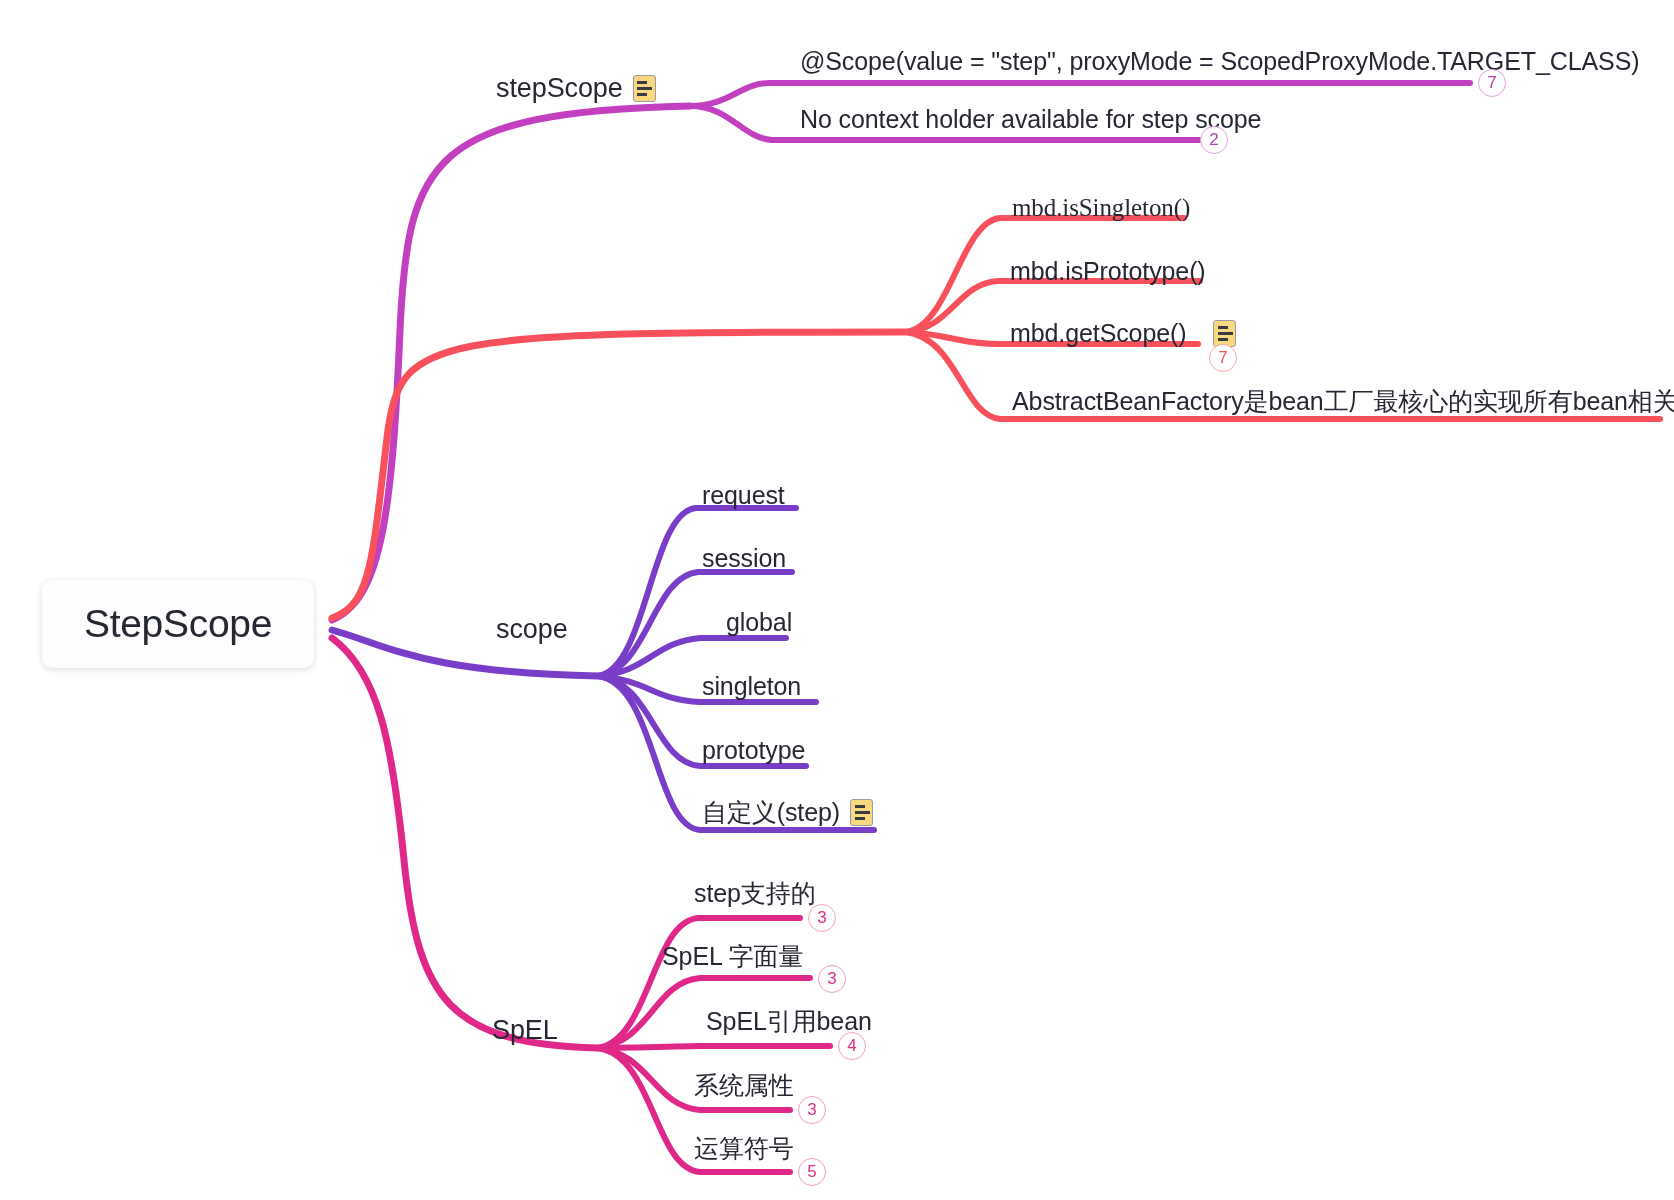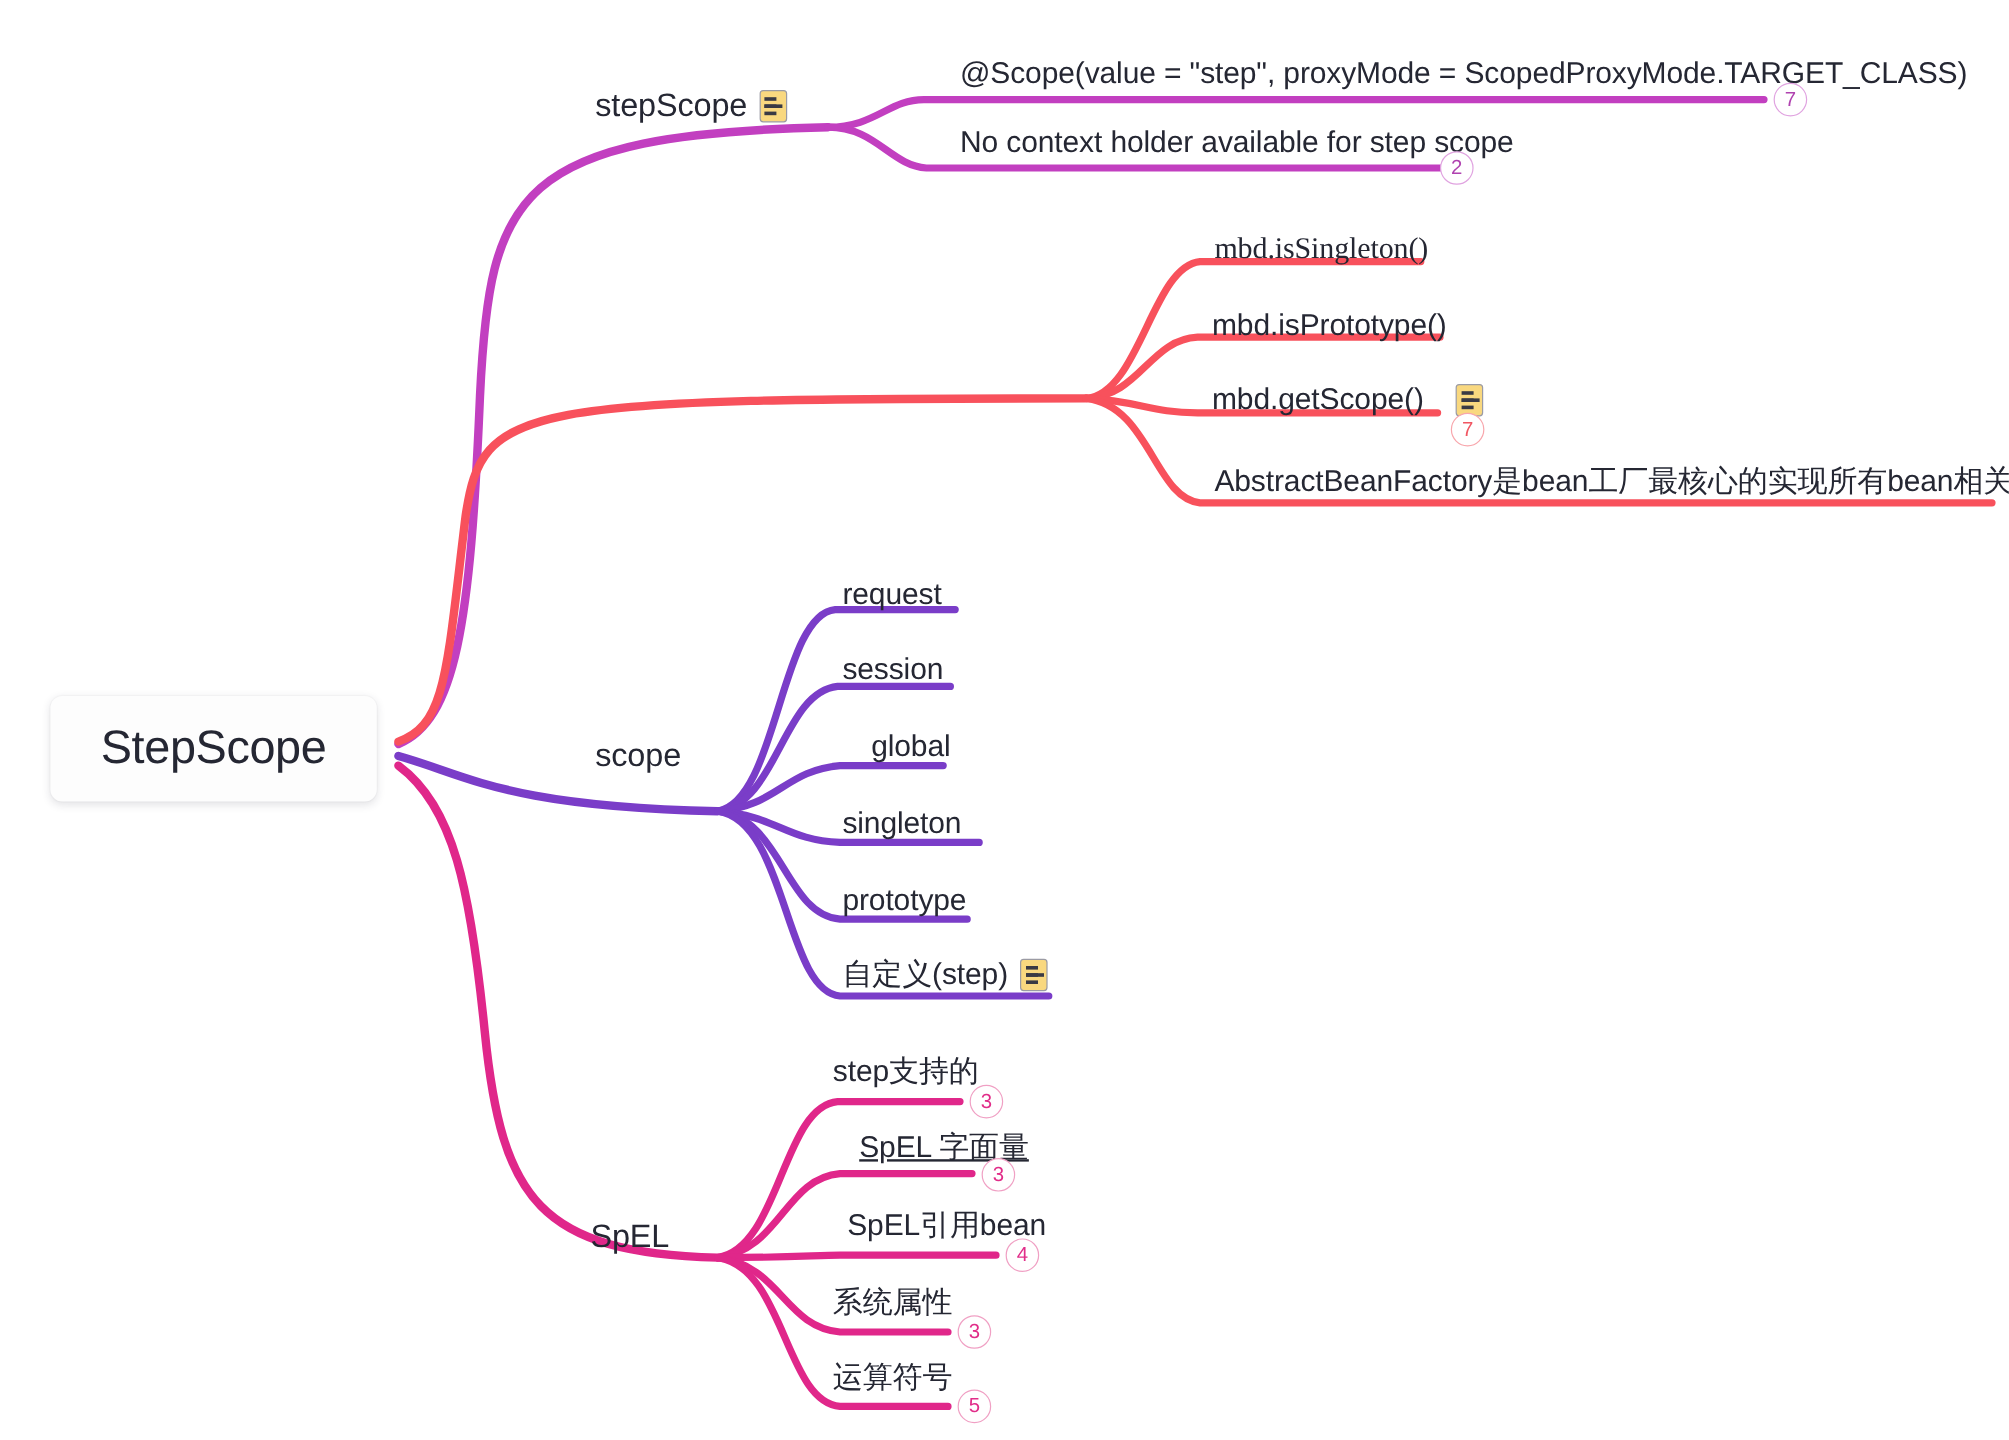--- a/index.html
+++ b/index.html
@@ -193,21 +193,21 @@
     <span>SpEL</span>
   </div>
 
   <div class="node small" style="left:694px; top:880px;">
     <span>step支持的</span>
   </div>
   <div class="badge pink" style="left:808px; top:904px;">
     <span>3</span>
   </div>
 
-  <div class="node small" style="left:716px; top:943px;text-decoration:underline;">
+  <div class="node small" style="left:662px; top:943px;">
     <span>SpEL 字面量</span>
   </div>
   <div class="badge pink" style="left:818px; top:965px;">
     <span>3</span>
   </div>
 
   <div class="node small" style="left:694px; top:1008px;margin-left:12px;">
     <span>SpEL引用bean</span>
   </div>
   <div class="badge pink" style="left:838px; top:1032px;">

